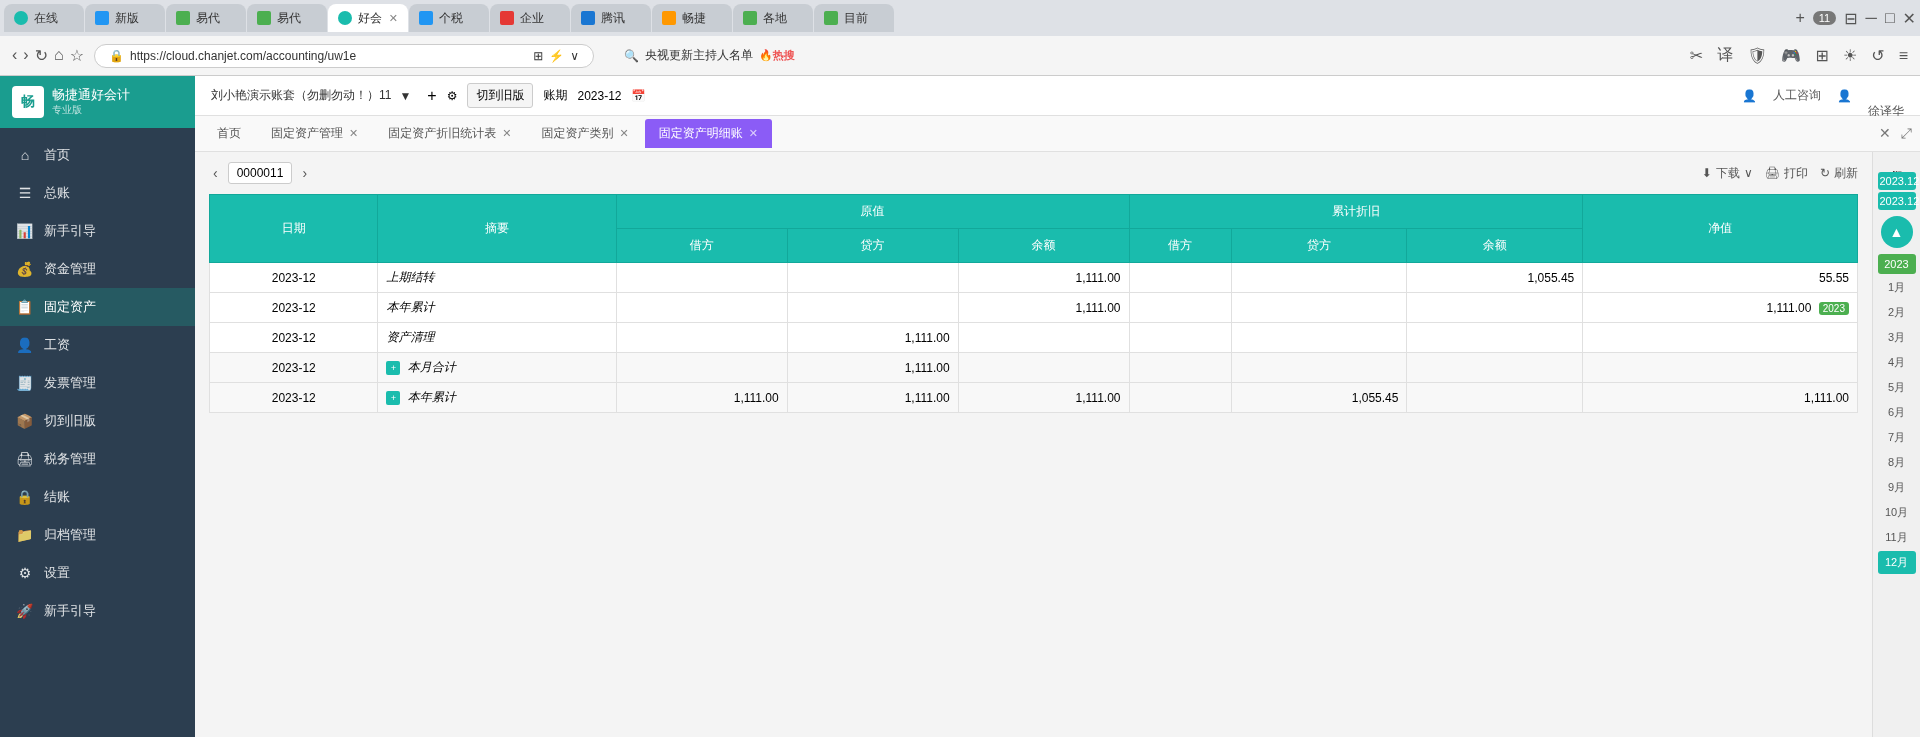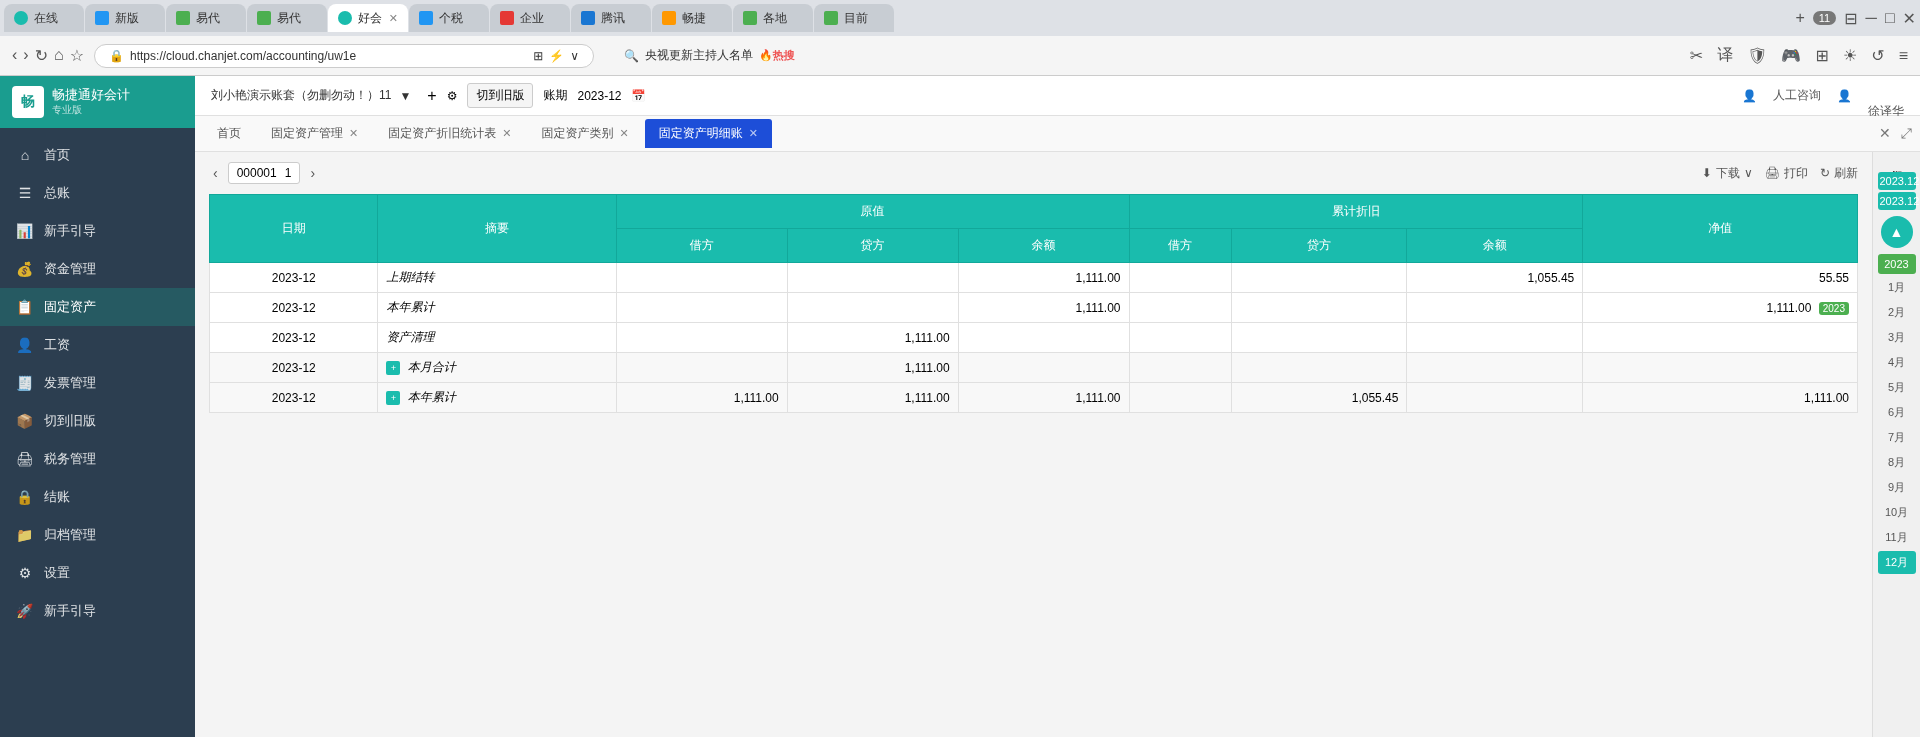--- a/index.html
+++ b/index.html
@@ -39,32 +39,32 @@
     
     .top-bar { background: #fff; border-bottom: 1px solid #e0e0e0; padding: 0 16px; display: flex; align-items: center; height: 40px; gap: 16px; }
     .company-info { display: flex; align-items: center; gap: 8px; font-size: 12px; color: #333; }
     .top-bar-actions { display: flex; align-items: center; gap: 10px; }
     .btn-switch { background: #f5f5f5; border: 1px solid #ccc; border-radius: 3px; padding: 3px 8px; font-size: 12px; cursor: pointer; }
     .top-bar-right { margin-left: auto; display: flex; align-items: center; gap: 16px; font-size: 12px; color: #555; }
 
     
     .page-tabs { background: #f9f9f9; border-bottom: 1px solid #e0e0e0; display: flex; align-items: center; padding: 0 8px; height: 36px; gap: 2px; }
     .page-tab { padding: 6px 14px; font-size: 12px; color: #555; cursor: pointer; border-radius: 3px 3px 0 0; display: flex; align-items: center; gap: 6px; }
-    .page-tab.active { background: #1d4ed8; color: #fff; }
+    .page-tab.active { background: #8b5cf6; color: #fff; }
     .page-tab .tab-x { font-size: 11px; opacity: 0.7; }
     .page-tabs-actions { margin-left: auto; display: flex; gap: 10px; color: #777; font-size: 14px; }
 
     
     .content-area { flex: 1; display: flex; overflow: hidden; }
     .ledger-area { flex: 1; padding: 10px 14px; overflow: auto; }
 
     
     .nav-row { display: flex; align-items: center; justify-content: space-between; margin-bottom: 10px; }
     .nav-controls { display: flex; align-items: center; gap: 6px; }
-    .nav-page { display: flex; align-items: center; gap: 8px; font-size: 12px; background: #fff; border: 1px solid #ccc; border-radius: 3px; padding: 3px 8px; }
+    .nav-page { display: flex; align-items: center; gap: 0; font-size: 12px; background: #fff; border: 1px solid #ccc; border-radius: 3px; padding: 3px 8px; }
     .nav-btn { cursor: pointer; color: #555; font-size: 14px; padding: 2px 4px; }
     .action-btns { display: flex; align-items: center; gap: 12px; font-size: 12px; color: #555; }
     .action-btn { display: flex; align-items: center; gap: 4px; cursor: pointer; }
 
     
     .ledger-table { width: 100%; border-collapse: collapse; font-size: 12px; }
     .ledger-table th { background: #1abcad; color: #fff; padding: 8px 6px; text-align: center; border: 1px solid #12a89a; font-weight: normal; }
     .ledger-table td { padding: 6px 8px; border: 1px solid #e0e0e0; background: #fff; text-align: right; }
     .ledger-table td.text-left { text-align: left; font-style: italic; }
     .ledger-table td.text-center { text-align: center; }

